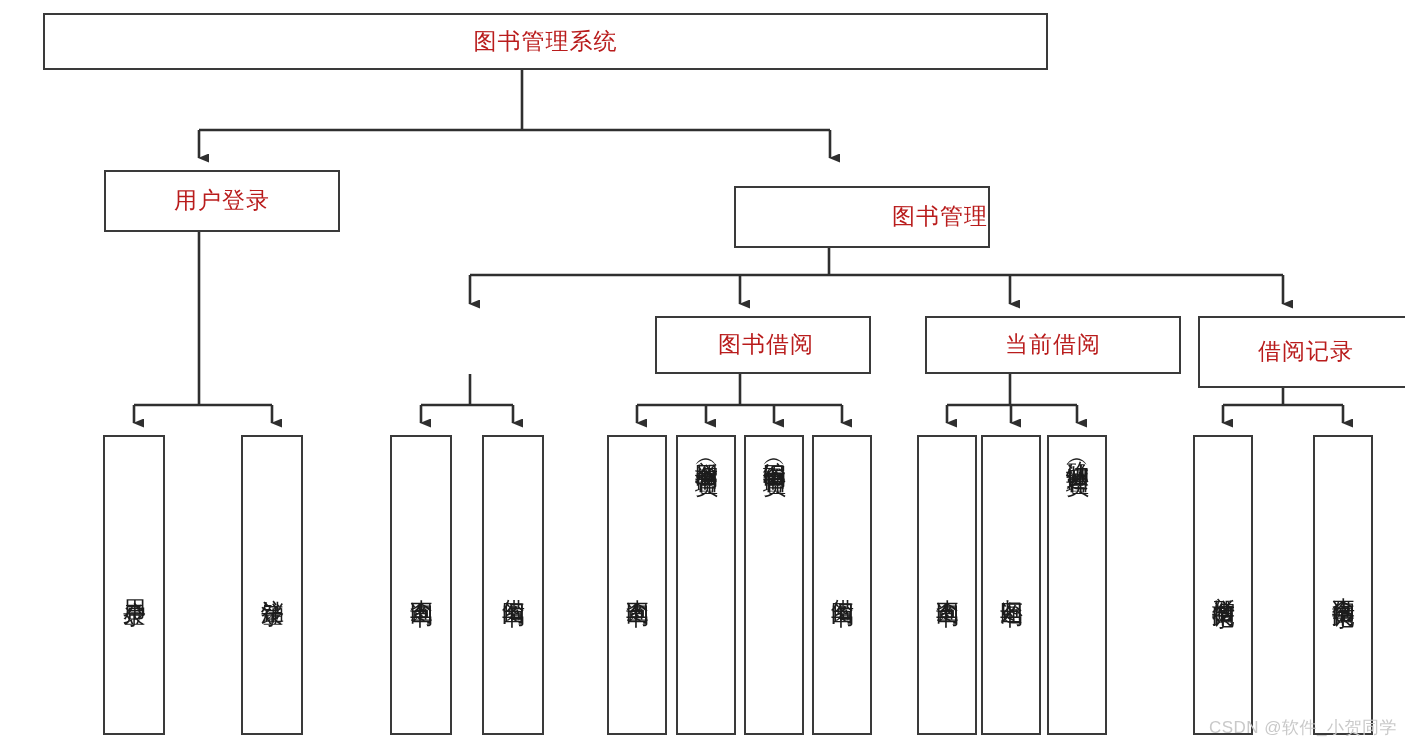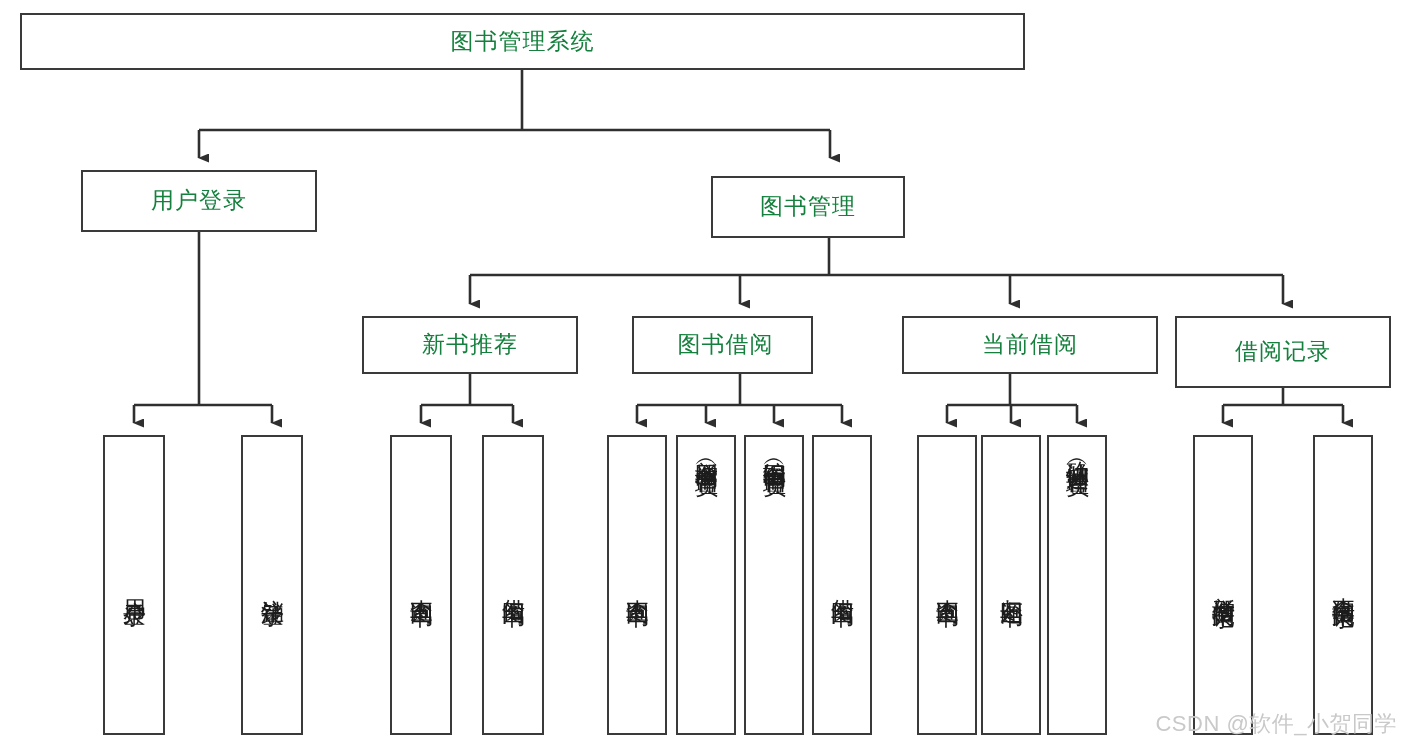--- a/index.html
+++ b/index.html
@@ -27,22 +27,23 @@
     pointer-events: none;
   }
   .node {
     position: absolute;
     box-sizing: border-box;
     background: #ffffff;
     border: 2px solid #3a3a3a;
     display: flex;
     align-items: center;
     justify-content: center;
-    color: #15803d;
+    color: #b91c1c;
     z-index: 2;
+    margin-left: 23px;
   }
   .node-h {
     font-size: 23px;
     letter-spacing: 1px;
     line-height: 1.2;
     white-space: nowrap;
   }
   .node-root {
     font-size: 23px;
   }
@@ -68,21 +69,21 @@
     white-space: nowrap;
   }
   .leaf.centered {
     align-items: center;
     padding-top: 0;
   }
   #watermark {
     position: absolute;
     right: 8px;
     bottom: 8px;
-    font-size: 22px;
+    font-size: 17px;
     color: #c9c9c9;
     letter-spacing: 0.5px;
     z-index: 5;
     white-space: nowrap;
   }
 </style>
 </head>
 <body>
 
 <div id="canvas">
@@ -137,28 +138,25 @@
     </g>
   </svg>
 
   <div class="node node-root" style="left:20px; top:13px; width:1005px; height:57px;">
     <span class="node-h">图书管理系统</span>
   </div>
 
   <div class="node" style="left:81px; top:170px; width:236px; height:62px;">
     <span class="node-h">用户登录</span>
   </div>
-  <div class="node" style="left:711px; top:176px; width:194px; height:62px;">
+  <div class="node" style="left:711px; top:186px; width:256px; height:62px;justify-content:flex-end;">
     <span class="node-h">图书管理</span>
   </div>
 
-  <div class="node" style="left:362px; top:316px; width:216px; height:58px;">
-    <span class="node-h">新书推荐</span>
-  </div>
-  <div class="node" style="left:632px; top:316px; width:181px; height:58px;padding-left:6px;">
+  <div class="node" style="left:632px; top:316px; width:216px; height:58px;padding-left:6px;">
     <span class="node-h">图书借阅</span>
   </div>
   <div class="node" style="left:902px; top:316px; width:256px; height:58px;">
     <span class="node-h">当前借阅</span>
   </div>
   <div class="node" style="left:1175px; top:316px; width:216px; height:72px;">
     <span class="node-h">借阅记录</span>
   </div>
 
   <div class="leaf centered" style="left:103px; top:435px; width:62px; height:300px;">

